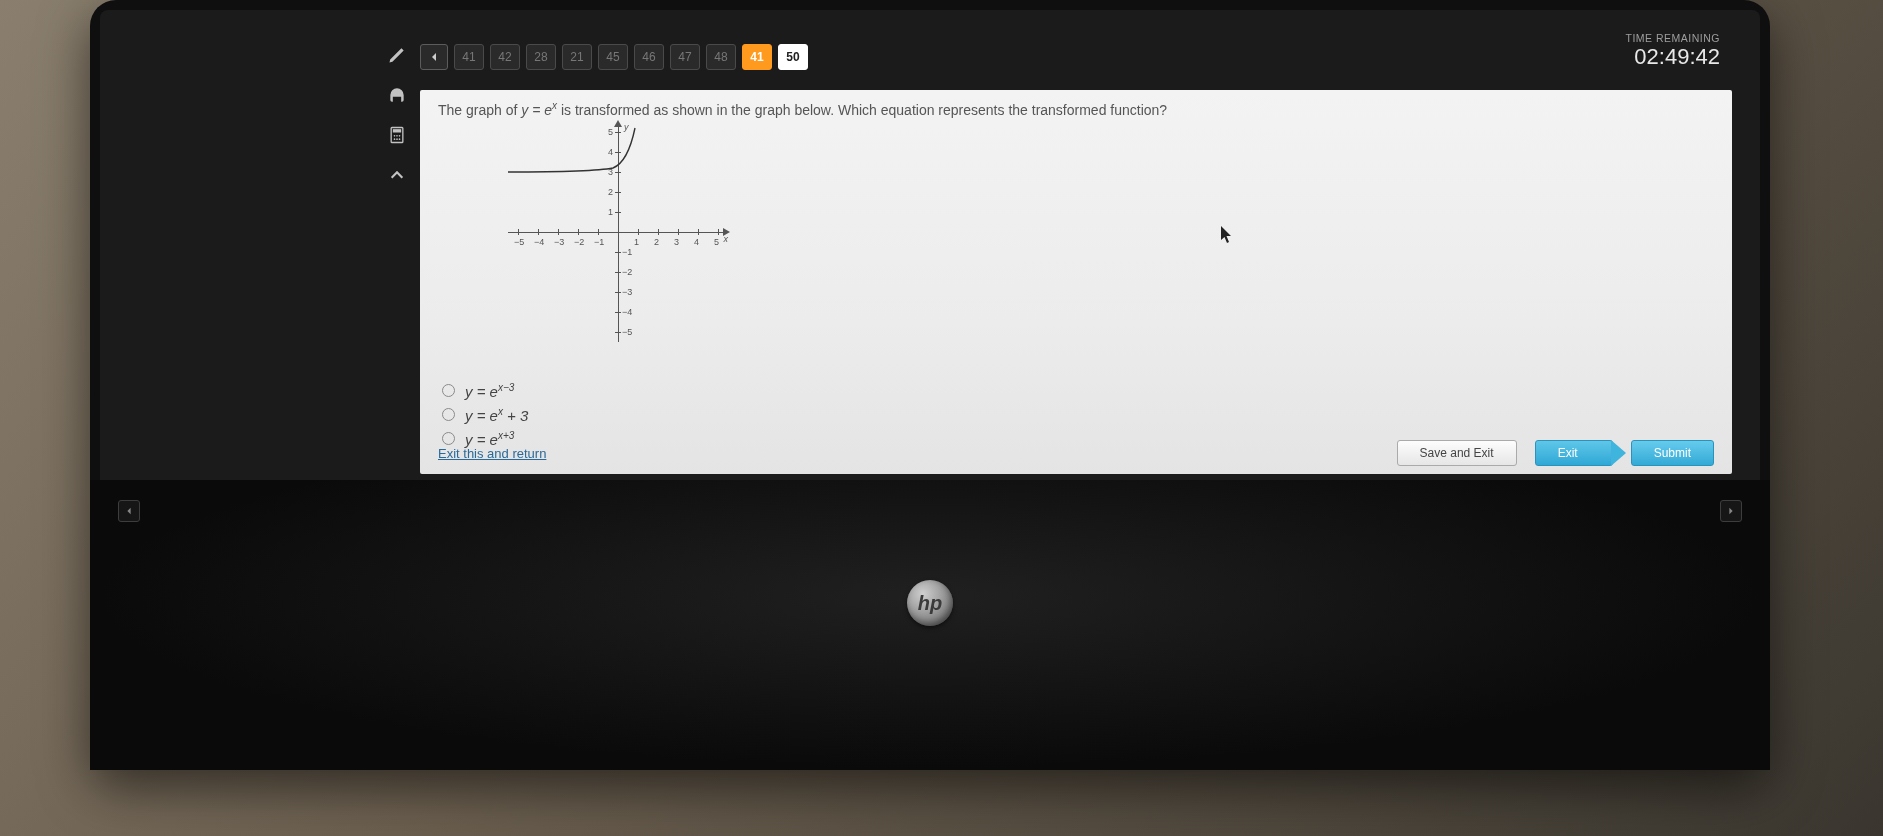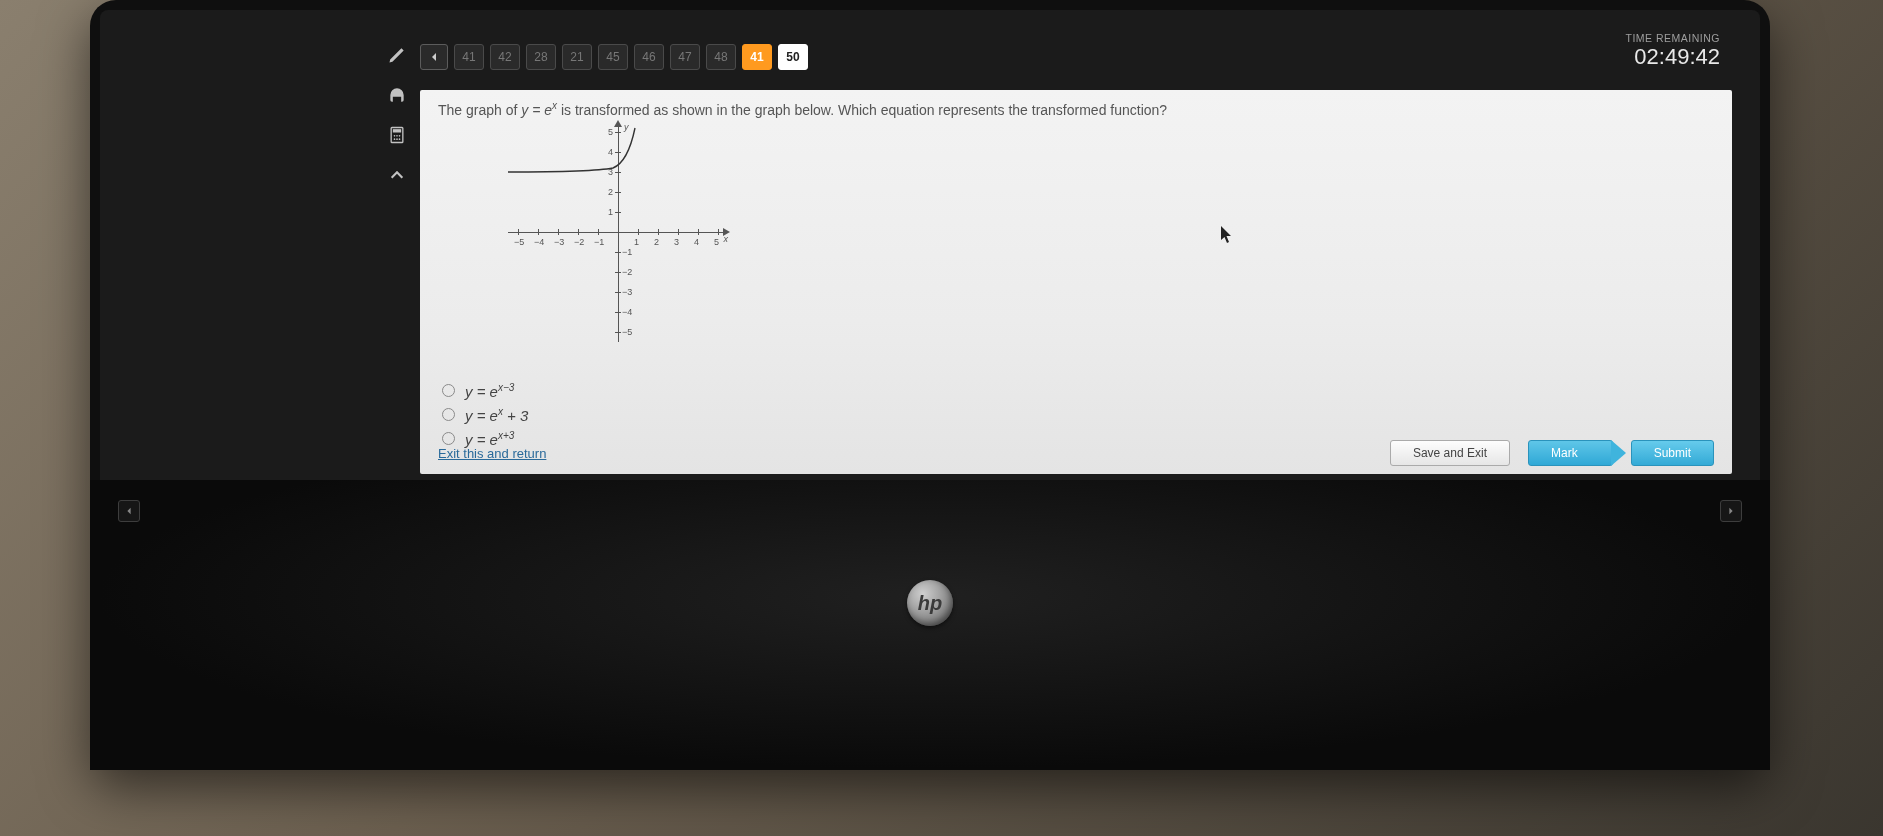--- a/index.html
+++ b/index.html
@@ -295,21 +295,21 @@
       <div class="cursor">
         <svg viewBox="0 0 14 20">
             <path d="M1 1 L1 15 L4.5 12 L7 18 L9 17 L6.5 11 L11 11 Z"></path>
           </svg>
       </div>
 
       <div class="card-footer">
         <span class="mark-link">Exit this and return</span>
         <div class="btnrow">
           <div class="btn save">Save and Exit</div>
-          <div class="btn next">Mark</div>
+          <div class="btn next">Exit</div>
           <div class="btn submit">Submit</div>
         </div>
       </div>
     </div>
 
   </div>
 
   <div class="deck"></div>
   <div class="side-btn left">
     <svg viewBox="0 0 10 10">

